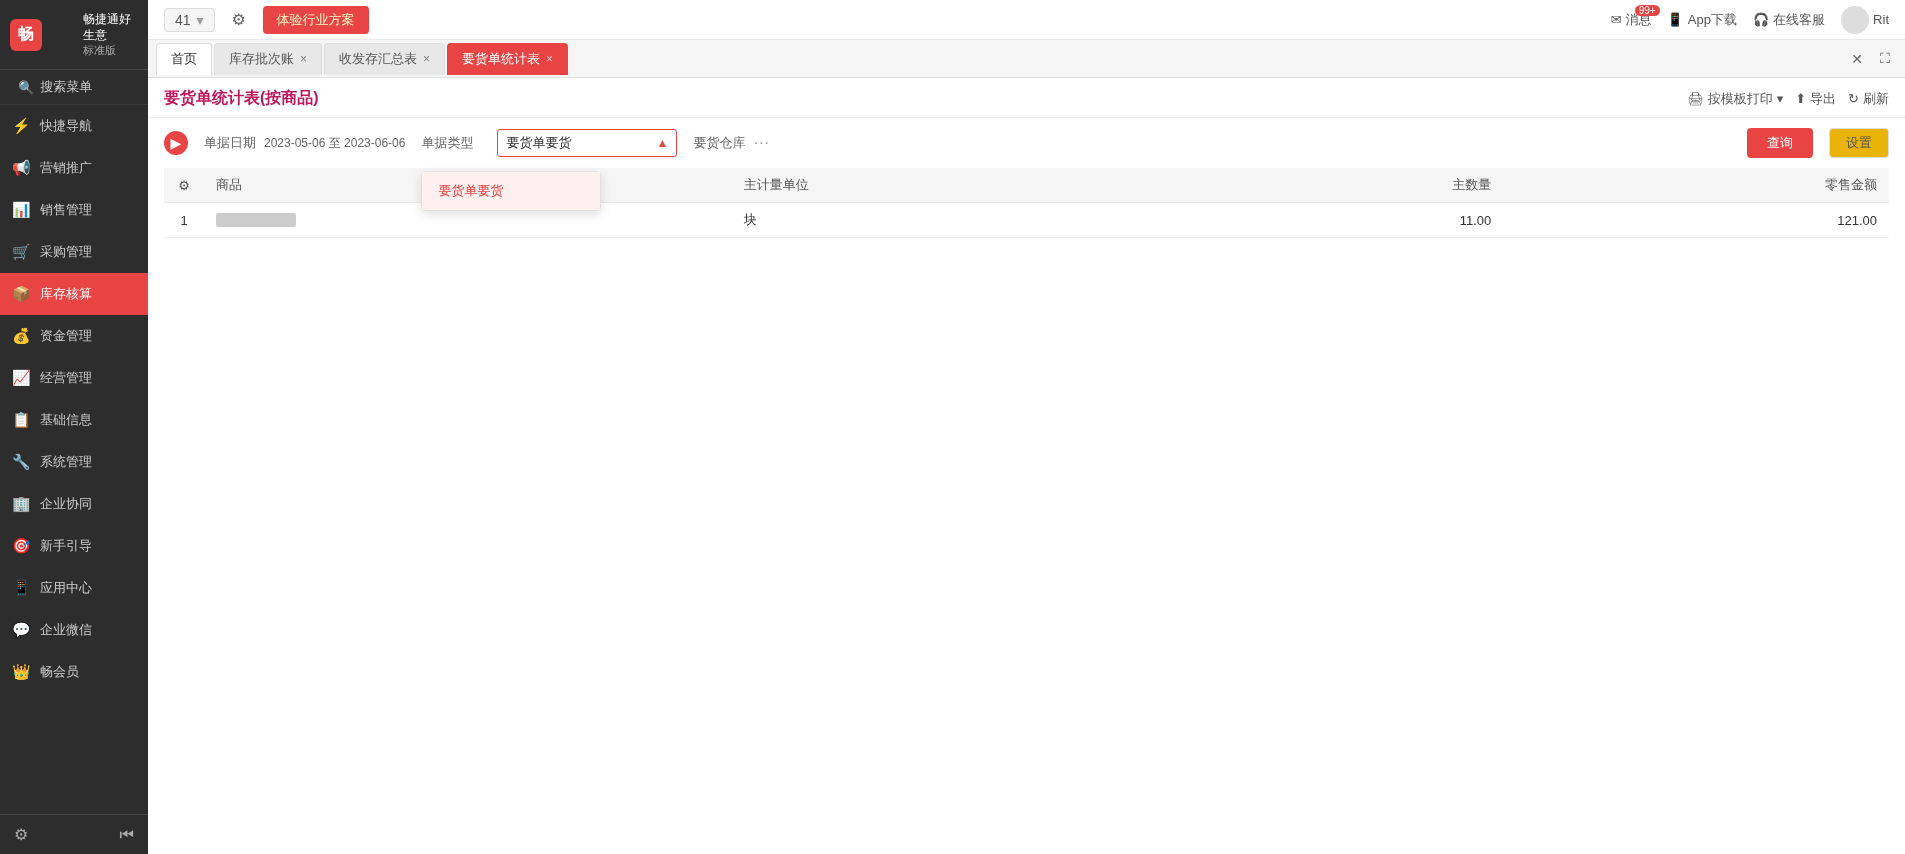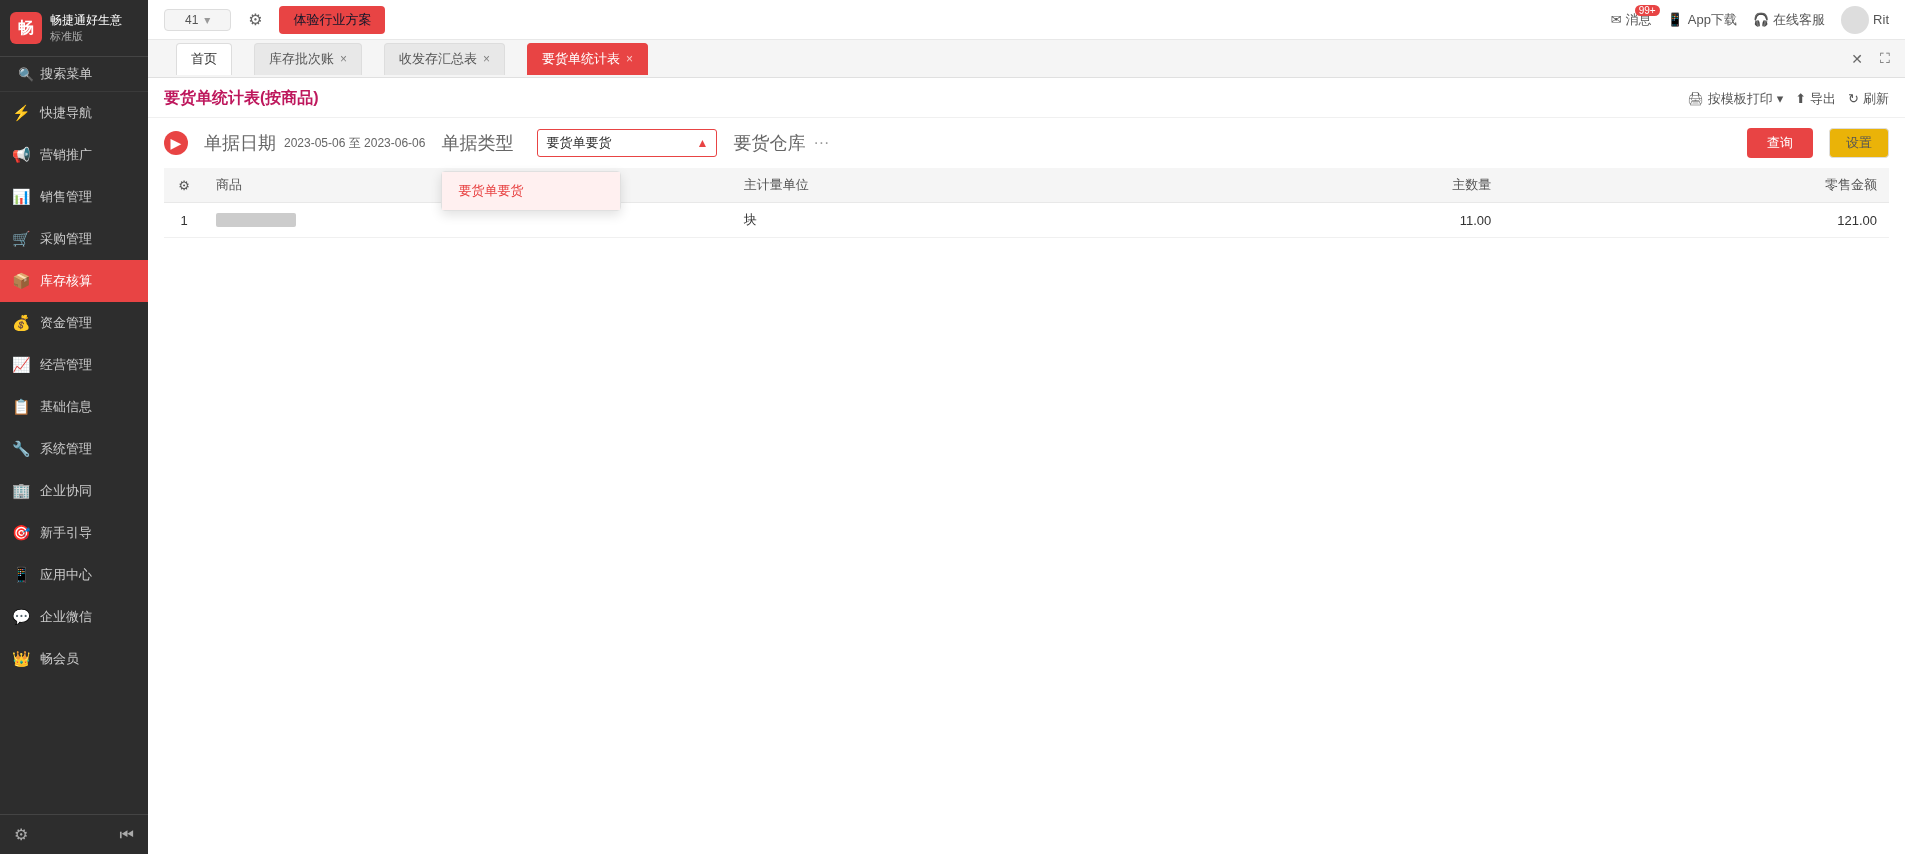--- a/index.html
+++ b/index.html
@@ -31,20 +31,21 @@
       color: white;
       font-weight: bold;
       font-size: 16px;
       margin-right: 8px;
       flex-shrink: 0;
     }
     .sidebar-logo-text {
       color: #fff;
       font-size: 12px;
       line-height: 1.3;
+      margin-left: 33px;
     }
     .sidebar-logo-text .sub { color: #aaa; font-size: 11px; }
     .sidebar-search {
       display: flex;
       align-items: center;
       padding: 8px 12px;
       color: #ccc;
       cursor: pointer;
       font-size: 13px;
       border-bottom: 1px solid #3a3a3a;
@@ -112,40 +113,40 @@
       display: flex;
       align-items: center;
       gap: 10px;
     }
     .header-selector {
       display: flex;
       align-items: center;
       background: #f5f5f5;
       border: 1px solid #ddd;
       border-radius: 4px;
-      padding: 3px 20px;
-      cursor: pointer;
-      font-size: 12px;
+      padding: 3px 10px;
+      cursor: pointer;
+      font-size: 14px;
       color: #555;
       justify-content: space-between;
     }
     .header-selector .chevron { margin-left: 6px; color: #999; }
     .gear-btn {
       width: 28px;
       height: 28px;
       display: flex;
       align-items: center;
       justify-content: center;
       cursor: pointer;
       color: #666;
       font-size: 16px;
     }
     .trial-btn {
       background: #e84444;
-      color: #0f172a;
+      color: #fef9c3;
       border: none;
       border-radius: 4px;
       padding: 5px 14px;
       cursor: pointer;
       font-size: 13px;
     }
     .header-right {
       display: flex;
       align-items: center;
       gap: 16px;
@@ -194,21 +195,20 @@
       align-items: center;
       padding: 6px 14px;
       border-radius: 4px 4px 0 0;
       cursor: pointer;
       font-size: 13px;
       color: #555;
       background: #e8e8e8;
       border: 1px solid #ddd;
       border-bottom: none;
       height: 32px;
-      margin-left: 20px;
     }
     .tab.active {
       background: #e84444;
       color: #fff;
       border-color: #e84444;
     }
     .tab .close {
       margin-left: 6px;
       font-size: 12px;
       opacity: 0.7;
@@ -290,21 +290,21 @@
       font-size: 14px;
       flex-shrink: 0;
     }
     .filter-group {
       display: flex;
       align-items: center;
       gap: 8px;
     }
     .filter-label {
       color: #666;
-      font-size: 18px;
+      font-size: 13px;
       white-space: nowrap;
     }
     .date-btns {
       display: flex;
       align-items: center;
       gap: 4px;
     }
     .date-btn {
       padding: 3px 8px;
       border: 1px solid #ddd;

